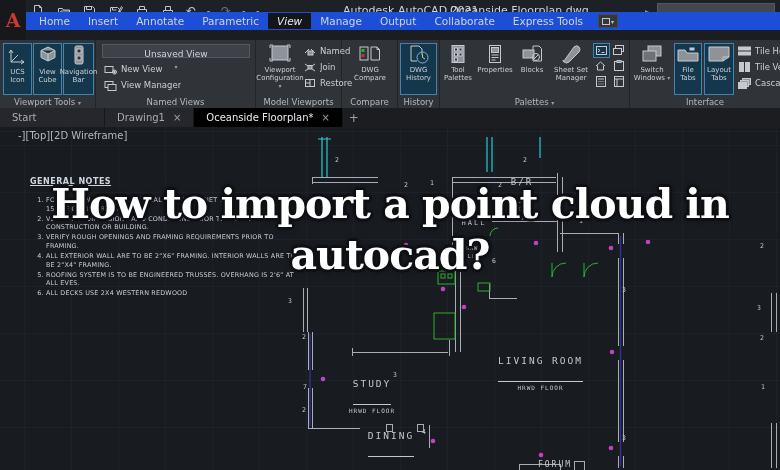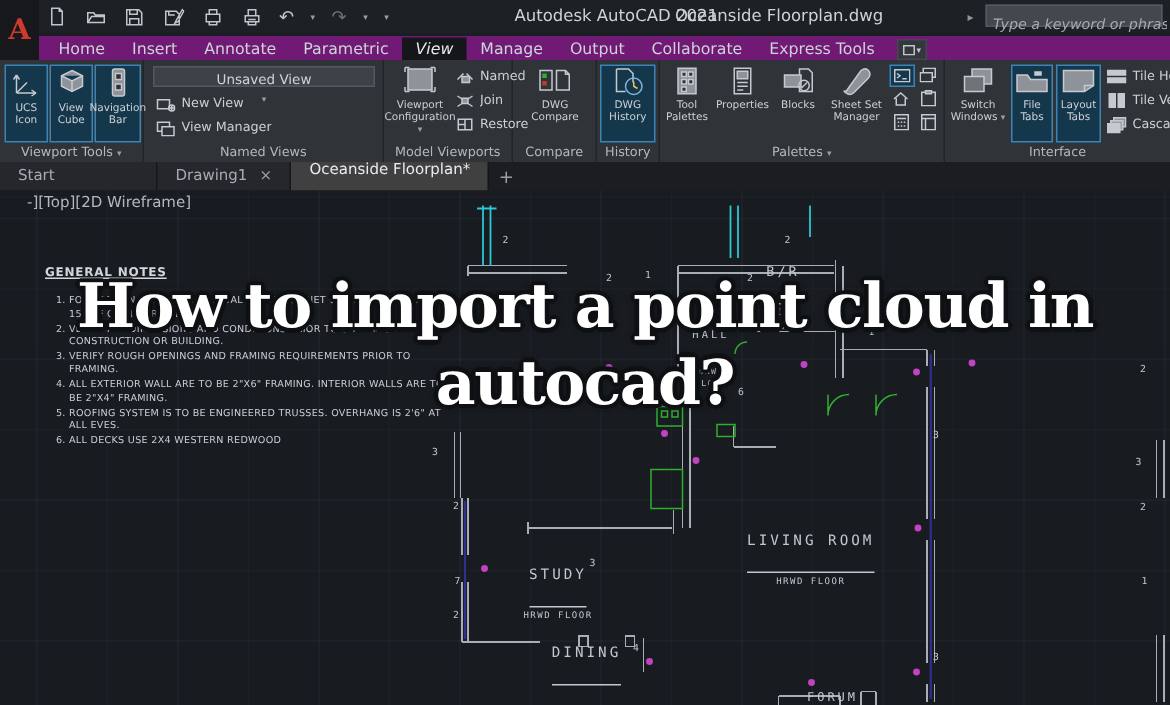--- a/index.html
+++ b/index.html
@@ -20,21 +20,21 @@
   .apptitle{position:absolute;left:343px;top:4px;font-size:11px;color:#cfd3d8;white-space:nowrap;}
   .doctitle{position:absolute;left:450px;top:4px;font-size:11px;color:#cfd3d8;white-space:nowrap;}
   .search-arrow{position:absolute;left:645px;top:7px;color:#8f959b;font-size:8px;}
   .searchbox{position:absolute;left:657px;top:3px;width:118px;height:15px;background:#44484e;
              border:1px solid #55595f;box-sizing:border-box;}
   .searchbox input{width:100%;height:100%;background:transparent;border:none;outline:none;
              font-style:italic;font-size:9.5px;color:#a7abb1;padding:0 4px;
              font-family:"DejaVu Sans",sans-serif;}
   .searchbox input::placeholder{color:#a7abb1;opacity:1;}
   
-  .tabrow{position:absolute;top:24px;left:0;width:780px;height:18px;background:#701a75;
+  .tabrow{position:absolute;top:12px;left:0;width:780px;height:18px;background:#1d4ed8;
           display:flex;align-items:center;}
   .rtab{font-size:10.5px;color:#cfd3d8;padding:2px 9px;cursor:default;white-space:nowrap;}
   .rtab.first{margin-left:30px;}
   .rtab.active{background:#141619;color:#e8eaed;font-style:italic;}
   .tabrow-btn{margin-left:6px;width:18px;height:12px;background:#34373c;border:1px solid #46494f;
           display:flex;align-items:center;justify-content:center;gap:1px;color:#c2c6cc;font-size:6px;}
   
   .ribbon{position:absolute;top:40px;left:0;width:780px;height:68px;background:#303338;
           border-bottom:1px solid #17191c;display:flex;}
   .panel{position:relative;height:68px;border-right:1px solid #222428;box-sizing:border-box;flex:none;}
@@ -48,21 +48,21 @@
   .rbtn-small{position:absolute;display:flex;align-items:center;gap:4px;height:14px;}
   .rbtn-small .lbl{font-size:8.5px;color:#ccd0d5;white-space:nowrap;overflow:hidden;}
   .dropdown{position:absolute;display:flex;align-items:center;background:#3e4248;
             border:1px solid #55595f;box-sizing:border-box;padding:0 4px;gap:4px;flex-direction:column;}
   .dropdown .lbl{font-size:9px;color:#d0d4d9;flex:1;}
   
   .filetabs{position:absolute;top:108px;left:0;width:780px;height:19px;background:#1b1d21;display:flex;}
   .ftab{height:19px;display:flex;align-items:center;padding:0 12px;gap:8px;font-size:10px;
         color:#a7acb3;background:#25272c;border-right:1px solid #141619;}
   .ftab.start{width:80px;}
-  .ftab.active{background:#404040;color:#e9ebee;flex-direction:column;}
+  .ftab.active{background:#000000;color:#e9ebee;}
   .ftab .x{font-size:10px;color:#9aa0a7;}
   .newtab{width:22px;display:flex;align-items:center;justify-content:center;color:#9aa0a7;font-size:12px;}
   
   .draw{position:absolute;top:127px;left:0;width:780px;height:343px;background:#181b20;
         background-image:
           repeating-linear-gradient(to right, rgba(110,130,165,0.06) 0 1px, transparent 1px 47px),
           repeating-linear-gradient(to bottom, rgba(110,130,165,0.06) 0 1px, transparent 1px 47px);
         background-position:24px 18px;overflow:hidden;}
   .vpctrl{position:absolute;left:18px;top:3px;font-size:10px;color:#b3b9c0;}
   .notes{position:absolute;left:30px;top:50px;width:272px;color:#c8cdd4;}

